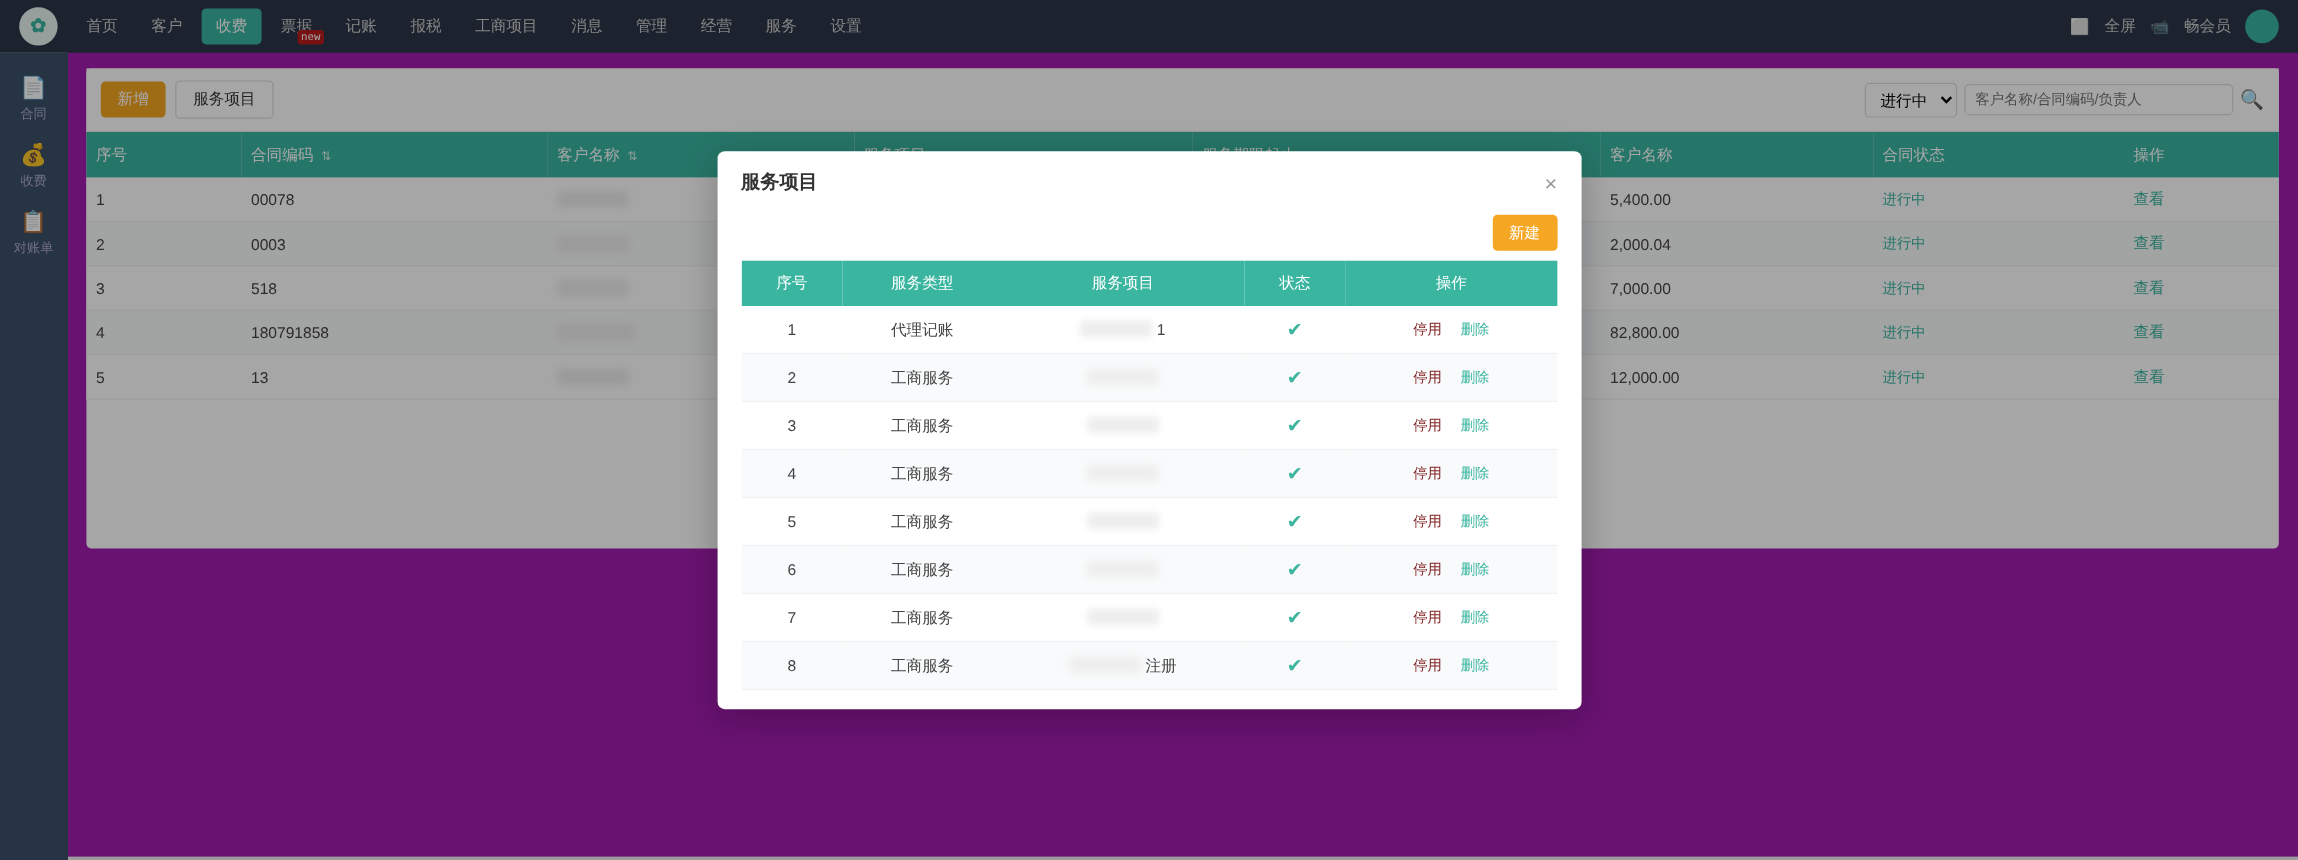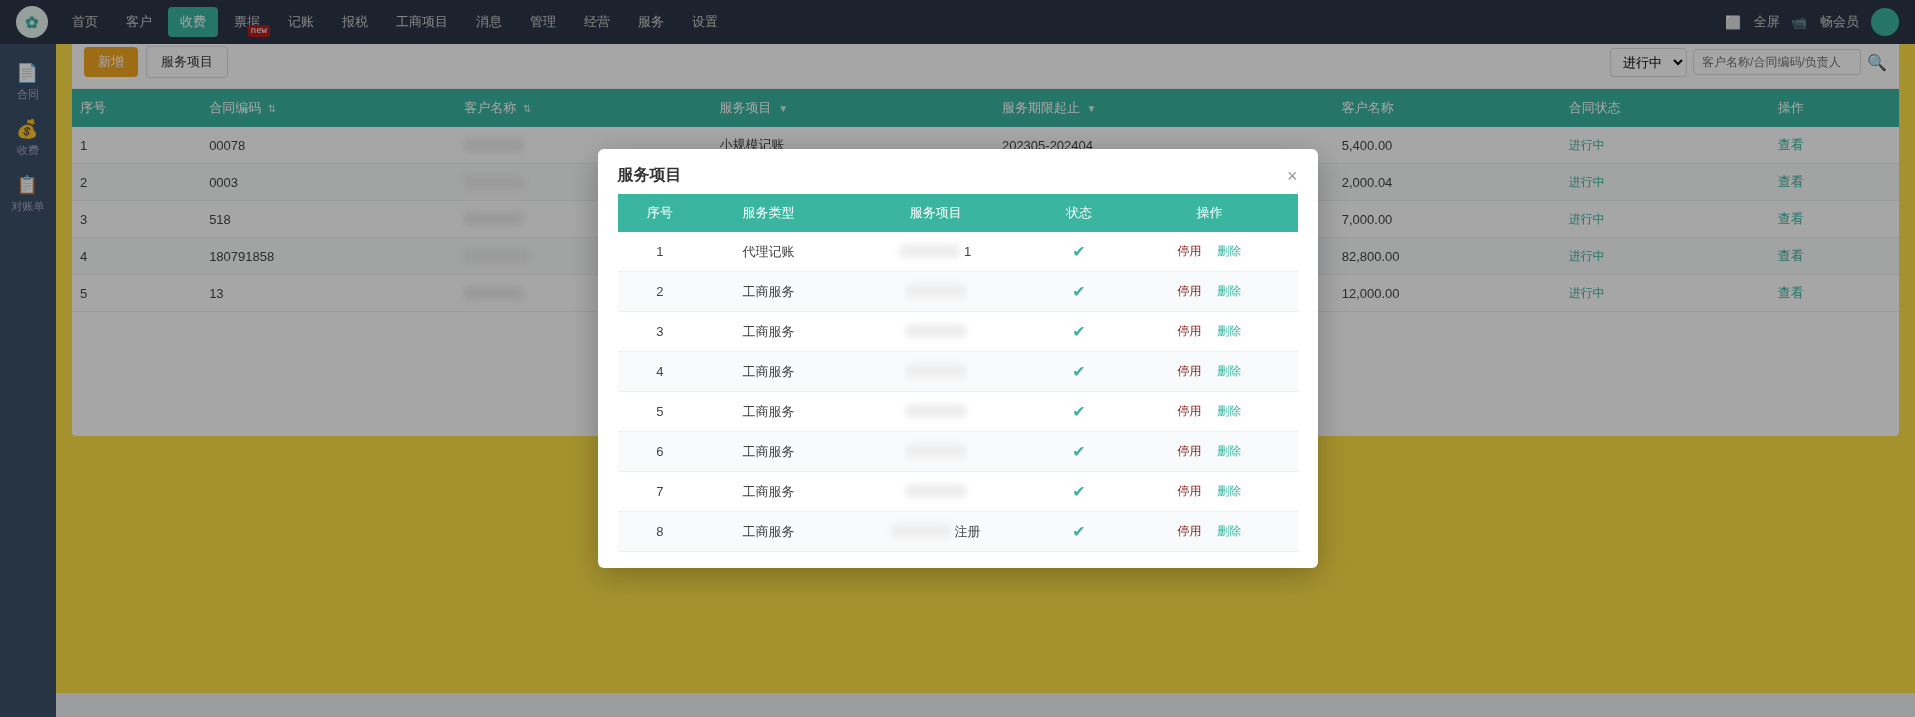--- a/index.html
+++ b/index.html
@@ -84,25 +84,25 @@
       color: #aac;
       font-size: 11px;
       gap: 3px;
     }
     .sidebar-item .sidebar-icon {
       font-size: 18px;
     }
 
     
     .main-content {
-      margin-top: 20px;
+      margin-top: 41px;
       margin-left: 56px;
       padding: 16px;
       min-height: calc(100vh - 44px);
-      background: #fde047;
+      background: #a21caf;
     }
 
     
     .content-panel {
       background: #fff;
       border-radius: 4px;
       padding: 0;
       min-height: 400px;
     }
 
@@ -145,21 +145,21 @@
       padding: 5px 8px;
       font-size: 13px;
       background: #fff;
       cursor: pointer;
     }
     .search-input {
       border: 1px solid #ddd;
       border-radius: 4px;
       padding: 5px 8px;
       font-size: 12px;
-      width: 168px;
+      width: 224px;
       color: #999;
     }
     .search-btn {
       background: none; border: none; cursor: pointer; color: #666; font-size: 16px;
     }
 
     
     .data-table {
       width: 100%;
       border-collapse: collapse;
@@ -424,20 +424,23 @@
     </table>
   </div>
 </main>
 
 <div class="overlay">
   <div class="dialog">
     <div class="dialog-header">
       <span class="dialog-title">服务项目</span>
       <button class="dialog-close">×</button>
     </div>
+    <div class="dialog-toolbar">
+      <button class="btn-new">新建</button>
+    </div>
     <div class="dialog-body">
       <div class="scrollbar-area">
         <table class="dialog-table">
           <thead>
             <tr>
               <th>序号</th>
               <th>服务类型</th>
               <th>服务项目</th>
               <th>状态</th>
               <th>操作</th>

